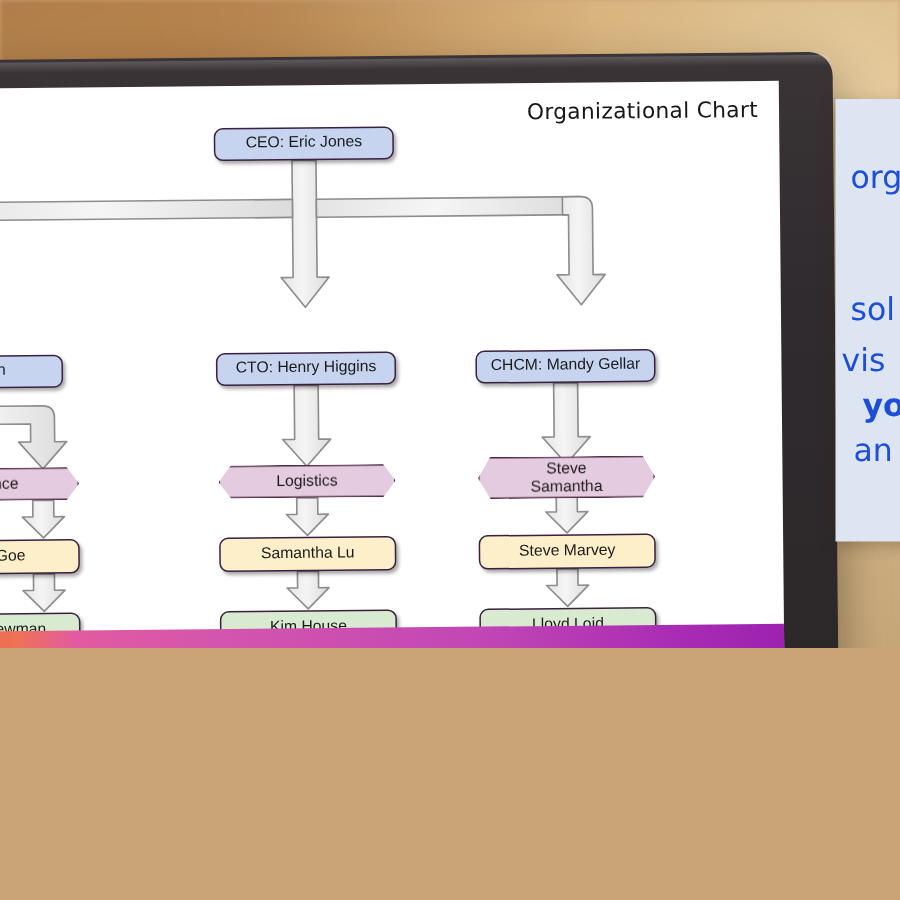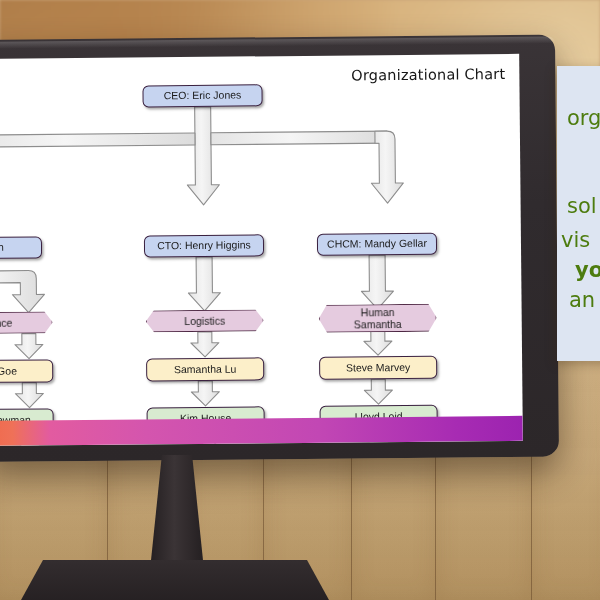--- a/index.html
+++ b/index.html
@@ -3,21 +3,21 @@
 <meta charset="utf-8">
 <style>
   * { margin:0; padding:0; box-sizing:border-box; }
   html, body {
     width:600px; height:600px; overflow:hidden;
     font-family:"Liberation Sans", sans-serif;
     background:#c9a477;
   }
 
   
-  #scene { position:relative; width:600px; height:600px; overflow:hidden; }
+  #scene { position:relative; width:600px; height:432px; overflow:hidden; }
 
   
   .backdrop {
     position:absolute; left:0; top:0; width:600px; height:250px;
     background:
       radial-gradient(circle at 18% 20%, #b4814b 0%, rgba(180,129,75,0) 55%),
       radial-gradient(circle at 55% 10%, #d8b27c 0%, rgba(216,178,124,0) 60%),
       radial-gradient(circle at 85% 35%, #e8d0a4 0%, rgba(232,208,164,0) 60%),
       linear-gradient(160deg,#a87846 0%,#c79c62 35%,#e2c593 70%,#f2e0bd 100%);
     filter:blur(1.5px);
@@ -117,21 +117,21 @@
   }
 
   
   .side-panel {
     position:absolute; left:557px; top:66px; width:120px; height:295px;
     background:#dde5f2;
     box-shadow:-2px 3px 10px rgba(60,40,15,.30);
   }
   .side-panel .sp-line {
     font-family:"DejaVu Sans", sans-serif;
-    color:#4d7c0f; font-size:21px; text-align:center; white-space:nowrap;
+    color:#1d4ed8; font-size:21px; text-align:center; white-space:nowrap;
   }
   .sp-top { position:absolute; left:10px; top:40px; }
   .sp-b1 { position:absolute; left:10px; top:128px; }
   .sp-b2 { position:absolute; left:4px;  top:162px; }
   .sp-b3 { position:absolute; left:18px; top:192px;font-weight:bold; }
   .sp-b4 { position:absolute; left:12px; top:222px; }
 </style>
 </head>
 <body>
 
@@ -214,21 +214,21 @@
 
         <div class="node n-blue" style="left:160px;top:28px;width:120px;height:22px;">CEO: Eric Jones</div>
 
         <div class="node n-blue" style="left:-62px;top:178px;width:120px;height:22px;">ael Smith</div>
         <div class="node n-blue" style="left:160px;top:178px;width:120px;height:22px;">CTO: Henry Higgins</div>
         <div class="node n-blue" style="left:333px;top:178px;width:120px;height:22px;">CHCM: Mandy Gellar</div>
 
         <div class="hexnode" style="left:-50px;top:253px;width:118px;height:22px;">Finance</div>
         <div class="hexnode" style="left:161px;top:253px;width:118px;height:22px;">Logistics</div>
         <div class="hexnode" style="left:334px;top:249px;width:118px;height:28px;flex-direction:column;">
-          <span>Human</span>
+          <span>Steve</span>
           <span>Samantha</span>
         </div>
 
         <div class="node n-yellow" style="left:-50px;top:301px;width:118px;height:23px;">Jane Goe</div>
         <div class="node n-yellow" style="left:161px;top:301px;width:118px;height:23px;">Samantha Lu</div>
         <div class="node n-yellow" style="left:334px;top:301px;width:118px;height:23px;">Steve Marvey</div>
 
         <div class="node n-green" style="left:-50px;top:350px;width:118px;height:23px;">Stuart Newman</div>
         <div class="node n-green" style="left:161px;top:350px;width:118px;height:23px;">Kim House</div>
         <div class="node n-green" style="left:334px;top:350px;width:118px;height:23px;">Lloyd Loid</div>

